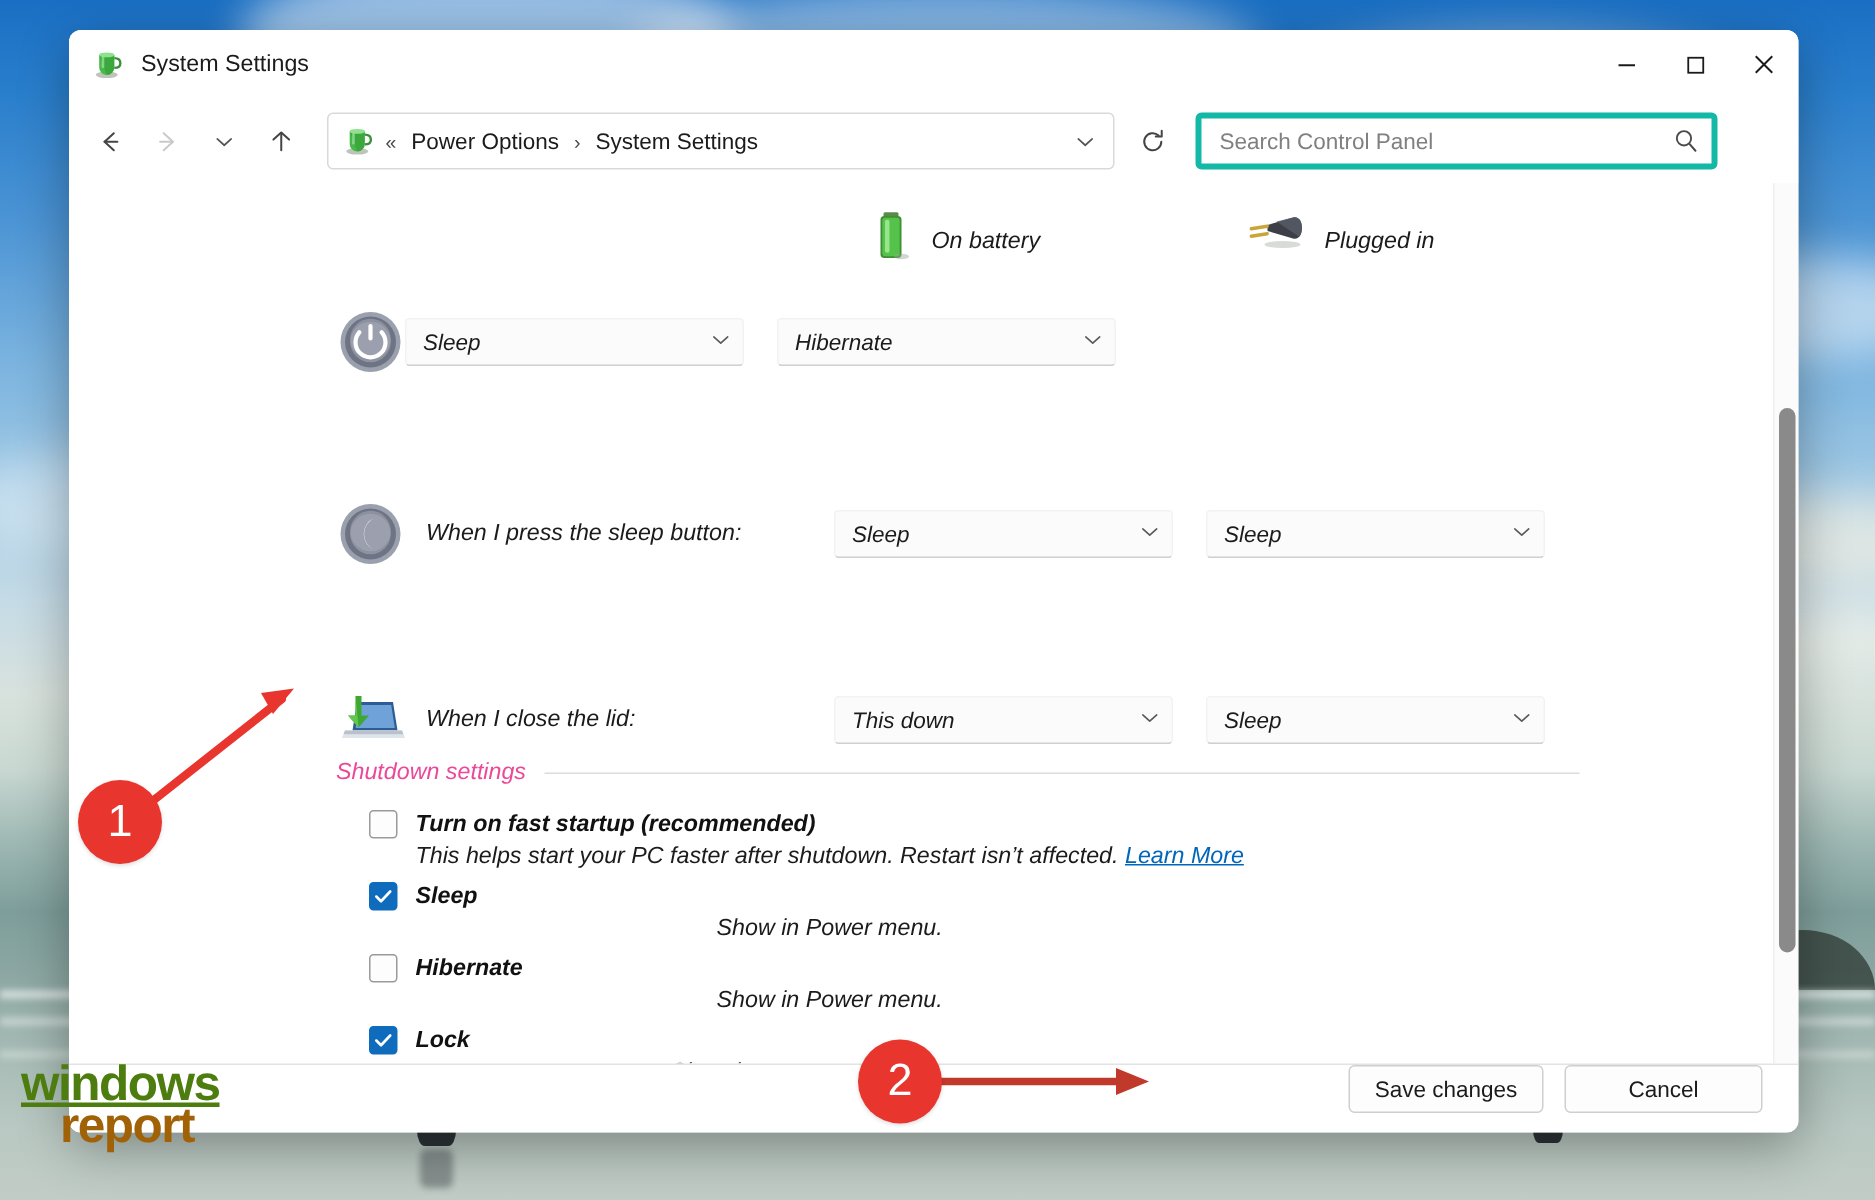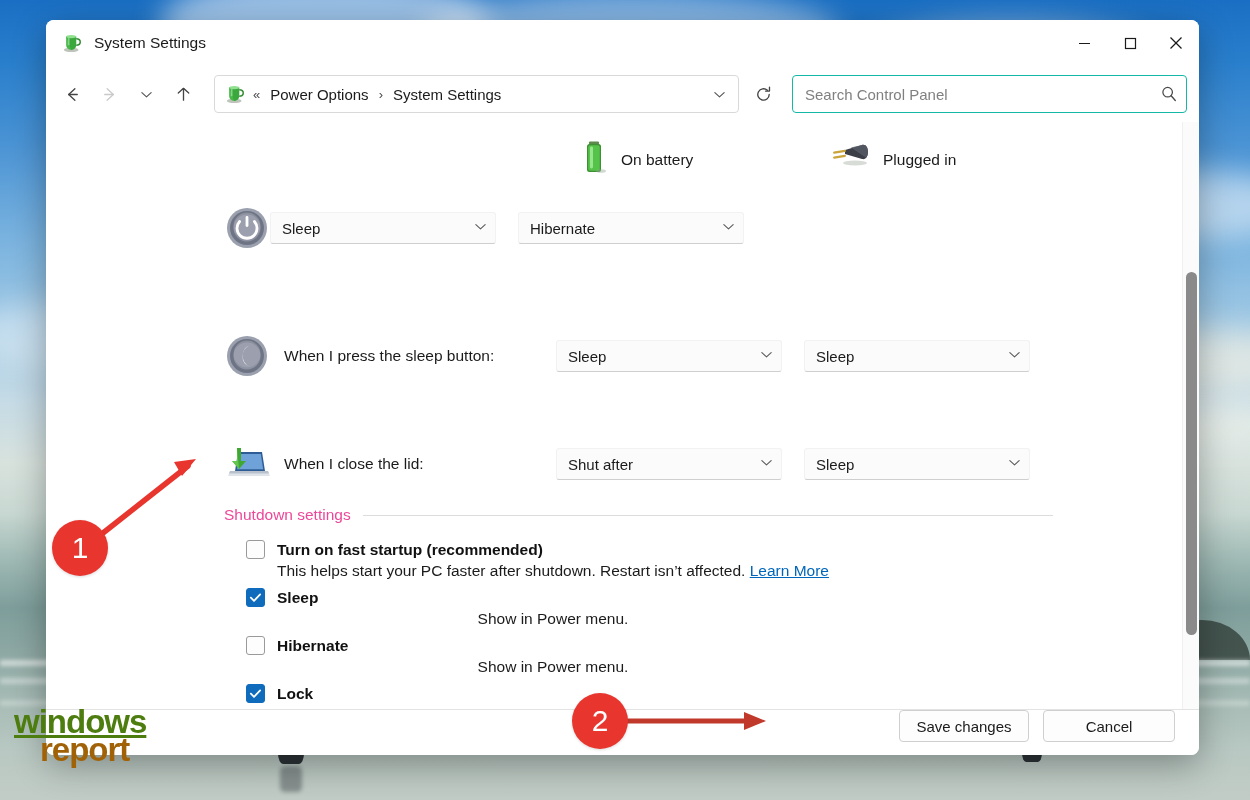--- a/index.html
+++ b/index.html
@@ -151,41 +151,42 @@
   .crumb { color: #1b1b1b; padding: 2px 4px; border-radius: 3px; cursor: default; }
   .crumb-sep { color: #4a4a4a; font-size: 13px; }
   .addr-icon-btn {
     width: 30px; height: 30px;
     display: flex; align-items: center; justify-content: center;
     border-radius: 4px; cursor: default;
   }
 
   #searchbox {
     flex: 0 0 auto;
-    width: 395px; height: 38px;
+    width: 348px; height: 38px;
     margin-left: 10px;
-    border: 1px solid #14b8a6;
+    border: 4px solid #14b8a6;
     background: #ffffff;
     border-radius: 4px;
     display: flex; align-items: center;
     padding: 0 8px 0 12px;
   }
   #searchbox input {
     flex: 1; border: none; outline: none;
     font-family: "Liberation Sans", sans-serif;
     font-size: 15px; color: #1b1b1b;
     background: transparent;
   }
   #searchbox input::placeholder { color: #808080; }
 
   
   #content-wrap {
     position: relative;
     height: 587px;
     overflow: hidden;
+    font-style: italic;
   }
   #content {
     position: absolute; inset: 0 18px 0 0;
     padding: 0;
   }
 
   
   #colheads {
     display: flex;
     position: absolute; left: 533px; top: 18px;
@@ -520,34 +521,34 @@
         <div class="dropdown">
           <span>Sleep</span>
           <span class="dd-chev">
             <svg width="13" height="13" viewBox="0 0 14 14">
                 <path d="M2 5 L7 9.5 L12 5" fill="none" stroke="#5a5a5a" stroke-width="1.2" stroke-linecap="round" stroke-linejoin="round"></path>
               </svg>
           </span>
         </div>
       </div>
 
-      <div class="setting-row" style="top:316px;">
+      <div class="setting-row" style="top:332px;">
         <div class="row-icon">
           <svg width="46" height="40" viewBox="0 0 46 40">
             <path d="M14 8 L38 8 L41 27 L11 27 z" fill="#2e5d96"></path>
             <path d="M15.5 10 L36.8 10 L39.2 25.3 L13.1 25.3 z" fill="#6fa2d8"></path>
             <path d="M6 27 L44 27 L46 32 L4 32 z" fill="#dfe4ea"></path>
             <path d="M6 27 L44 27 L45 29.5 L5 29.5 z" fill="#b9c2cc"></path>
             <path d="M13 4 L13 17 L8 17 L15 25 L22 17 L17 17 L17 4 z" fill="#3fa832"></path>
             <path d="M13 4 L13 17 L8 17 L15 25 z" fill="#6ed158" opacity="0.75"></path>
           </svg>
         </div>
         <div class="row-label">When I close the lid:</div>
         <div class="dropdown">
-          <span>Shut after</span>
+          <span>This down</span>
           <span class="dd-chev">
             <svg width="13" height="13" viewBox="0 0 14 14">
                 <path d="M2 5 L7 9.5 L12 5" fill="none" stroke="#5a5a5a" stroke-width="1.2" stroke-linecap="round" stroke-linejoin="round"></path>
               </svg>
           </span>
         </div>
         <div class="dd-gap"></div>
         <div class="dropdown">
           <span>Sleep</span>
           <span class="dd-chev">

